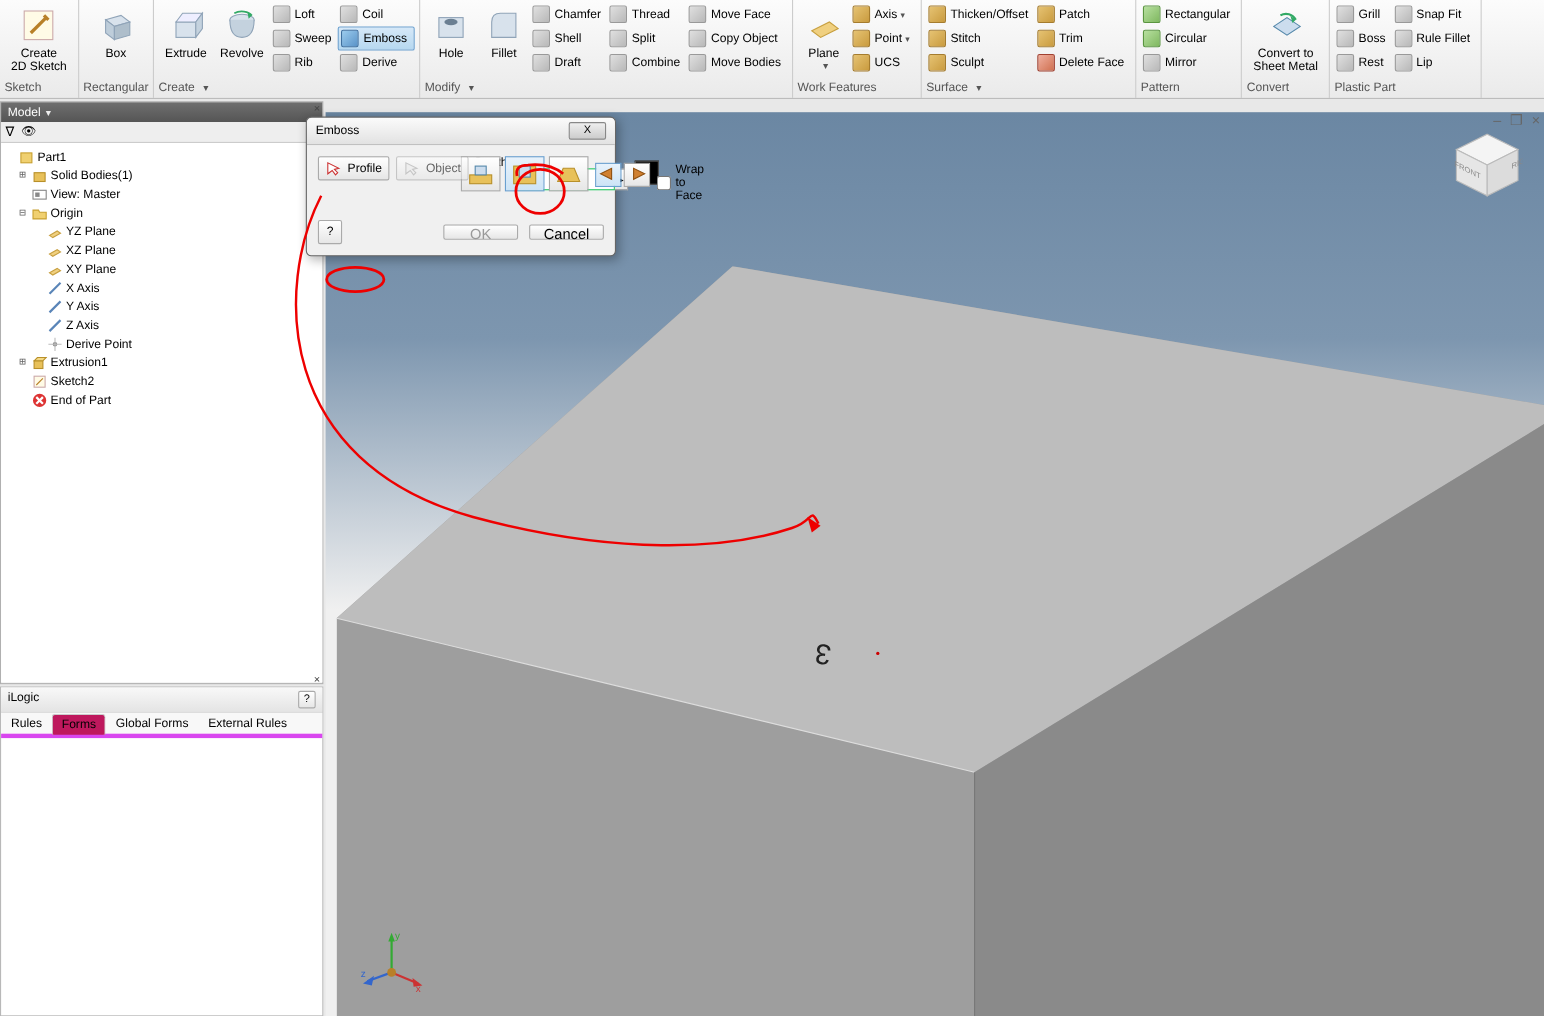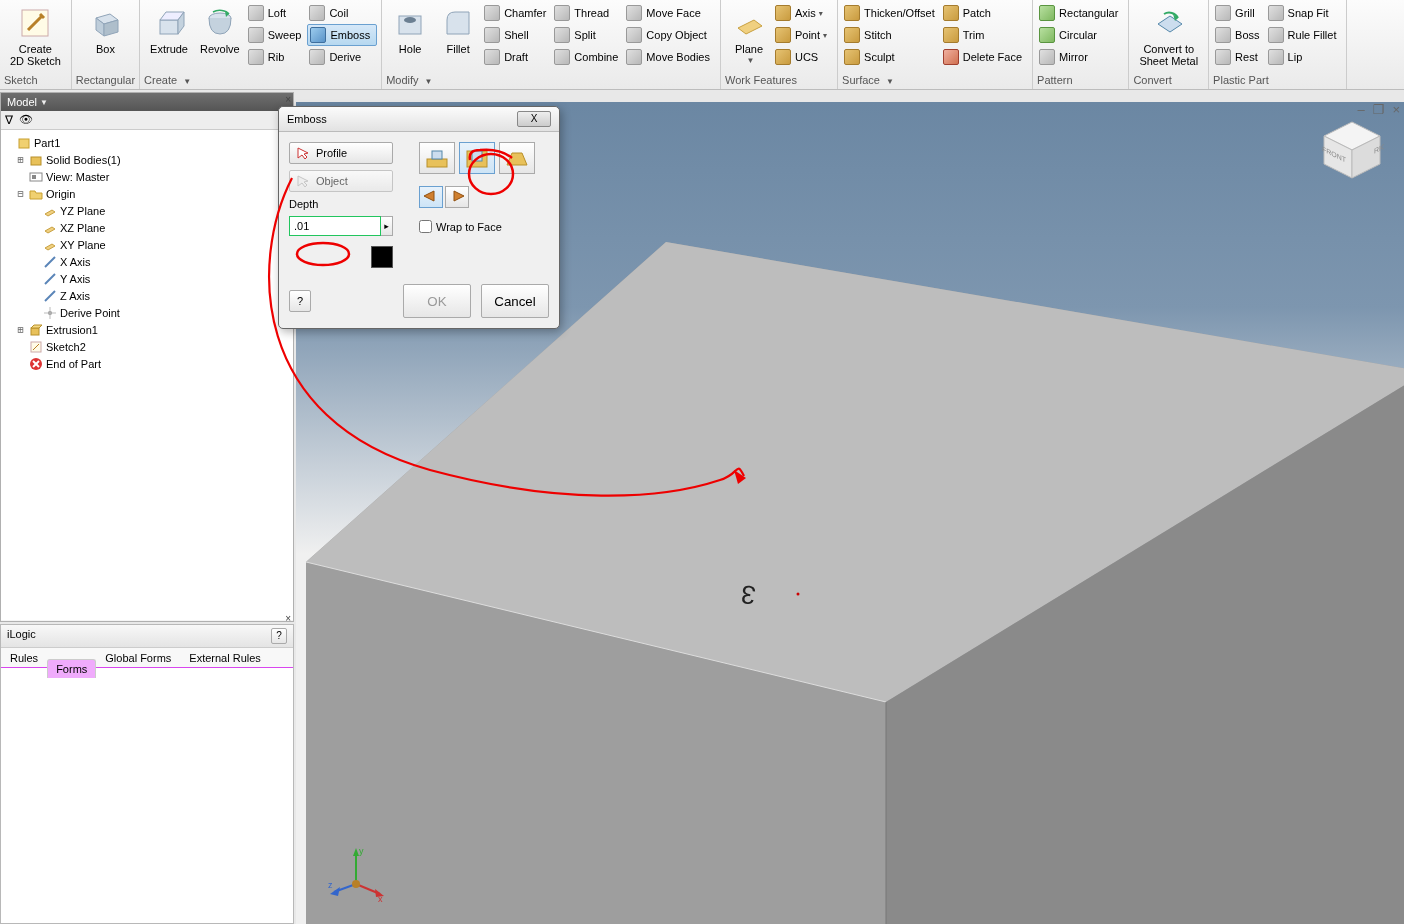--- a/index.html
+++ b/index.html
@@ -43,46 +43,46 @@
 .viewport{position:absolute;left:296px;top:12px;right:0;bottom:0;background:linear-gradient(#6b87a3 0%, #7d96af 25%, #f0f0f0 55%);overflow:hidden}
 .viewport .sysbtns{position:absolute;top:0;right:4px;font-size:13px;color:#666;display:flex;gap:8px}
 .viewcube{position:absolute;top:16px;right:20px;width:64px;height:64px}
 .solid{position:absolute;top:140px;left:10px;width:1120px;height:700px}
 
 
 .dialog{position:absolute;left:278px;top:106px;width:282px;background:#f0f0f0;border:1px solid #666;border-radius:5px;box-shadow:2px 3px 10px rgba(0,0,0,0.3);font-size:11px}
 .dialog-title{background:linear-gradient(#fbfbfb,#e2e2e2);border-bottom:1px solid #bbb;border-radius:5px 5px 0 0;padding:4px 8px;display:flex;align-items:center;justify-content:space-between}
 .dialog-close{width:34px;height:16px;background:linear-gradient(#eee,#ccc);border:1px solid #888;border-radius:2px;text-align:center;font-family:Arial;font-size:10px;line-height:14px}
 .dialog-body{padding:10px;display:flex;gap:10px}
-.dcol{display:flex;flex-direction:column;gap:6px}
+.dcol{display:flex;flex-direction:row;gap:6px}
 .pick-btn{display:flex;align-items:center;border:1px solid #aaa;background:linear-gradient(#fff,#e6e6e6);border-radius:2px;height:22px;padding:0 6px;width:104px}
 .pick-btn .icon{width:14px;height:14px;margin-right:6px}
 .input-row{display:flex;align-items:center}
 .depth-input{width:92px;height:20px;border:1px solid #22c55e;background:#fff;padding:0 4px;font-size:11px}
 .flyout{width:12px;height:20px;border:1px solid #aaa;border-left:0;background:linear-gradient(#fff,#e6e6e6);text-align:center;font-size:9px;line-height:18px}
 .mode-row{display:flex;gap:4px}
 .mode-btn{width:36px;height:32px;border:1px solid #aaa;background:linear-gradient(#fff,#e6e6e6);display:flex;align-items:center;justify-content:center}
 .mode-btn.sel{background:linear-gradient(#e8f2fb,#cde4f6);border-color:#6aa0d0}
 .dir-row{display:flex;gap:2px;margin-top:6px}
 .dir-btn{width:24px;height:22px;border:1px solid #aaa;background:linear-gradient(#fff,#e6e6e6)}
 .dir-btn.sel{background:linear-gradient(#e8f2fb,#cde4f6);border-color:#6aa0d0}
 .chk{display:flex;align-items:center;gap:4px;margin-top:6px}
 .swatch{width:22px;height:22px;background:#000;border:1px solid #555;margin-top:4px}
 .dialog-footer{display:flex;justify-content:space-between;align-items:center;padding:6px 10px 10px}
 .help-btn{width:22px;height:22px;border:1px solid #aaa;background:linear-gradient(#fff,#e6e6e6);border-radius:2px;text-align:center;line-height:20px}
 .footer-btns{display:flex;gap:10px}
-.dlg-btn{width:68px;height:34px;border:1px solid #aaa;background:linear-gradient(#fff,#e6e6e6);border-radius:2px}
+.dlg-btn{width:68px;height:14px;border:1px solid #aaa;background:linear-gradient(#fff,#e6e6e6);border-radius:2px}
 .dlg-btn.disabled{color:#999}
 
 
 .ilogic{position:absolute;left:0;top:534px;width:294px;bottom:0;background:#fff;border:1px solid #b8b8b8}
 .ilogic-header{background:linear-gradient(#f8f8f8,#e4e4e4);border-bottom:1px solid #ccc;padding:3px 6px;display:flex;justify-content:space-between;}
-.ilogic-tabs{display:flex;border-bottom:1px solid #d946ef;background:#f8f8f8}
+.ilogic-tabs{display:flex;border-bottom:4px solid #d946ef;background:#f8f8f8}
 .il-tab{padding:3px 8px;border:1px solid transparent;border-bottom:0;font-size:11px}
-.il-tab.sel{background:#f0abfc;border-color:#ccc;border-radius:3px 3px 0 0;position:relative;top:11px}
+.il-tab.sel{background:#be185d;border-color:#ccc;border-radius:3px 3px 0 0;position:relative;top:1px}
 
 
 .annot{position:absolute;pointer-events:none}
 </style>
 </head>
 <body>
 
 <div class="ribbon" id="ribbon">
     <div class="ribbon-group">
       <div class="ribbon-group-body">

